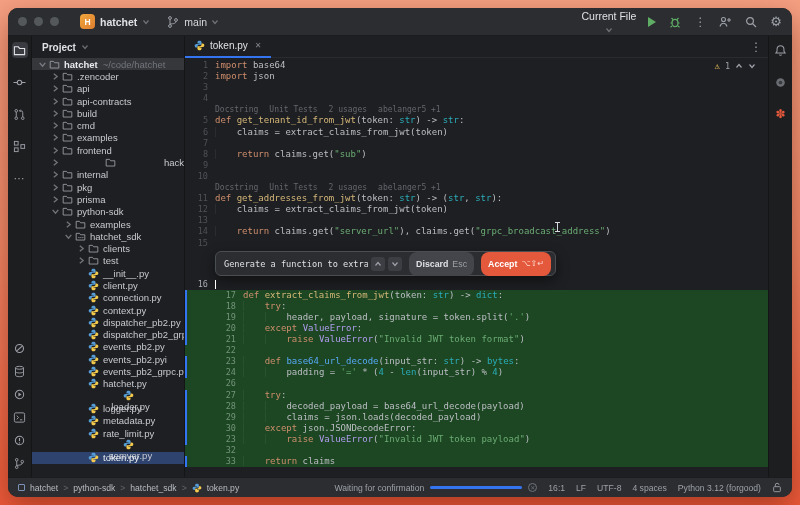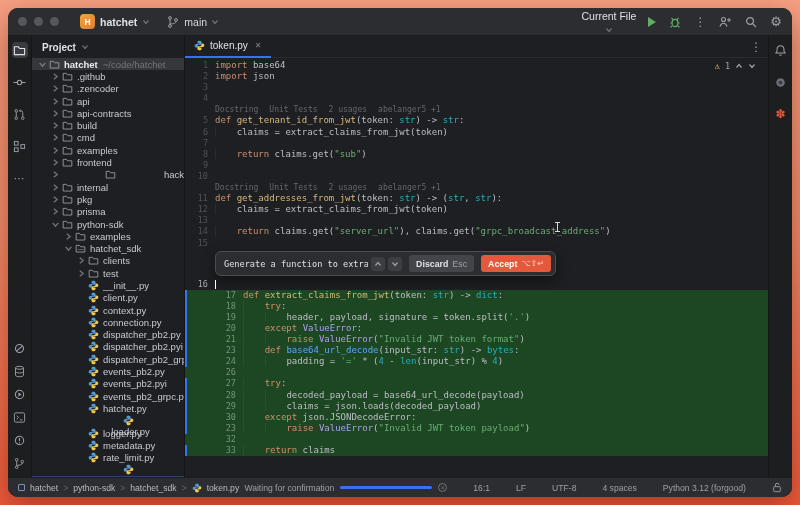--- a/index.html
+++ b/index.html
@@ -63,39 +63,39 @@
   .inlaytxt .seg { margin-right:11px; }
   .s-kw{color:#cf8e6d}.s-str{color:#6aab73}.s-num{color:#2aacb8}.s-ty{color:#2aacb8}
   .s-fn{color:#d5b778}.s-fnb{color:#56a8f5}.s-exc{color:#b09df0}
   .ind{box-shadow:inset 1px 0 0 rgba(255,255,255,.06);}
   
   .prompt-row { height:30px; display:flex; align-items:center; }
   .prompt { margin-left:30px; width:341px; height:25px; background:#2b2d30; border:1px solid #4a4d52; border-radius:6px;
             display:flex; align-items:center; padding:0 4px 0 8px; box-shadow:0 5px 14px rgba(0,0,0,.45); }
   .ptext { flex:1; font-size:8.6px; color:#dfe1e5; white-space:nowrap; overflow:hidden; }
   .pchev { width:14px; height:14px; background:#3c3e43; border-radius:3px; display:flex; align-items:center; justify-content:center; margin-left:3px; }
-  .pbtn { font-family:"Liberation Sans",sans-serif; font-size:8.8px; font-weight:bold; height:17px; border-radius:3px;
+  .pbtn { font-family:"Liberation Sans",sans-serif; font-size:8.8px; font-weight:bold; height:24px; border-radius:8px;
           display:flex; align-items:center; padding:0 7px; margin-left:7px; white-space:nowrap; }
   .pbtn.discard { background:#43454a; color:#dfe1e5; }
   .pkey { color:#9da0a8; font-weight:normal; margin-left:4px; }
   .pbtn.accept { background:#e4583c; color:#ffffff; }
   .pkey2 { color:#ffd9cf; font-weight:normal; margin-left:4px; font-size:8px; }
   
   .inspect { position:absolute; top:3px; right:12px; display:flex; align-items:center; gap:5px; font-size:8.5px; color:#9da0a8; }
   .warnglyph { color:#f2c55c; font-size:9px; }
   .ibeam { position:absolute; left:369px; top:163px; width:7px; height:12px; }
   .ibeam::before { content:""; position:absolute; left:3px; top:1px; bottom:1px; width:1px; background:#d6d9de; }
   .ibeam::after { content:""; position:absolute; left:1px; right:1px; top:1px; height:1px; background:#d6d9de; box-shadow:0 9px 0 #d6d9de; }
   
   .statusbar { height:20px; background:#2b2d30; border-top:1px solid #1b1c1e; display:flex; align-items:center;
                padding:0 10px; font-size:8.6px; color:#9da0a8; flex:0 0 auto; }
   #crumbs { display:flex; align-items:center; gap:5px; }
   .crumb { color:#b9bcc2; }
   .csep { color:#63666d; }
-  .sb-right { margin-left:auto; display:flex; align-items:center; gap:26px; }
+  .sb-right { margin-left:auto; display:flex; align-items:center; gap:11px; }
   .progress-wrap { display:flex; align-items:center; gap:6px; }
   .pbar { width:92px; height:3px; border-radius:2px; background:#3574f0; }
   .pcancel { width:9px; height:9px; border-radius:50%; border:1px solid #6f737a; color:#6f737a; font-size:6px;
              display:flex; align-items:center; justify-content:center; }
   .sq { width:7px; height:7px; border:1px solid #7c90b8; border-radius:1px; }
   svg.lineicon { display:block; }
 </style>
 </head>
 <body>
 
@@ -244,29 +244,20 @@
               <span class="tlabel">hatchet</span>
               <span class="tpath">~/code/hatchet</span>
             </div>
             <div class="trow" style="padding-left: 19px;">
               <svg class="tch" viewBox="0 0 8 8">
                 <polyline points="2.5,1.5 5.5,4 2.5,6.5" fill="none" stroke="#9da0a8" stroke-width="1.2"></polyline>
               </svg>
               <svg class="ic" viewBox="0 0 14 14">
                 <path d="M1.5 3h4.2l1.4 1.8h5.4v6.7H1.5z" fill="none" stroke="#9da0a8" stroke-width="1.1"></path>
               </svg>
-              <span class="tlabel">.github</span>
-            </div>
-            <div class="trow" style="padding-left: 19px;">
-              <svg class="tch" viewBox="0 0 8 8">
-                <polyline points="2.5,1.5 5.5,4 2.5,6.5" fill="none" stroke="#9da0a8" stroke-width="1.2"></polyline>
-              </svg>
-              <svg class="ic" viewBox="0 0 14 14">
-                <path d="M1.5 3h4.2l1.4 1.8h5.4v6.7H1.5z" fill="none" stroke="#9da0a8" stroke-width="1.1"></path>
-              </svg>
               <span class="tlabel">.zencoder</span>
             </div>
             <div class="trow" style="padding-left: 19px;">
               <svg class="tch" viewBox="0 0 8 8">
                 <polyline points="2.5,1.5 5.5,4 2.5,6.5" fill="none" stroke="#9da0a8" stroke-width="1.2"></polyline>
               </svg>
               <svg class="ic" viewBox="0 0 14 14">
                 <path d="M1.5 3h4.2l1.4 1.8h5.4v6.7H1.5z" fill="none" stroke="#9da0a8" stroke-width="1.1"></path>
               </svg>
               <span class="tlabel">api</span>
@@ -415,45 +406,37 @@
                 <path fill="#F2C94C" d="M8 15c2 0 3-.9 3-2.2V11H8v-.8h4.6c1.4 0 2.4-1.1 2.4-2.6S14 5 12.6 5H11v1.7C11 8 9.9 9 8.6 9H5v3.8C5 14.1 6 15 8 15z"></path>
               </svg>
               <span class="tlabel">client.py</span>
             </div>
             <div class="trow" style="padding-left: 45px;">
               <span class="csp"></span>
               <svg class="ic" viewBox="0 0 16 16">
                 <path fill="#559CD6" d="M8 1C6 1 5 1.9 5 3.2V5h3v.8H3.4C2 5.8 1 6.9 1 8.4S2 11 3.4 11H5V9.3C5 8 6.1 7 7.4 7H11V3.2C11 1.9 10 1 8 1z"></path>
                 <path fill="#F2C94C" d="M8 15c2 0 3-.9 3-2.2V11H8v-.8h4.6c1.4 0 2.4-1.1 2.4-2.6S14 5 12.6 5H11v1.7C11 8 9.9 9 8.6 9H5v3.8C5 14.1 6 15 8 15z"></path>
               </svg>
+              <span class="tlabel">connection.py</span>
+            </div>
+            <div class="trow" style="padding-left: 45px;">
+              <span class="csp"></span>
+              <svg class="ic" viewBox="0 0 16 16">
+                <path fill="#559CD6" d="M8 1C6 1 5 1.9 5 3.2V5h3v.8H3.4C2 5.8 1 6.9 1 8.4S2 11 3.4 11H5V9.3C5 8 6.1 7 7.4 7H11V3.2C11 1.9 10 1 8 1z"></path>
+                <path fill="#F2C94C" d="M8 15c2 0 3-.9 3-2.2V11H8v-.8h4.6c1.4 0 2.4-1.1 2.4-2.6S14 5 12.6 5H11v1.7C11 8 9.9 9 8.6 9H5v3.8C5 14.1 6 15 8 15z"></path>
+              </svg>
               <span class="tlabel">context.py</span>
             </div>
             <div class="trow" style="padding-left: 45px;">
               <span class="csp"></span>
               <svg class="ic" viewBox="0 0 16 16">
                 <path fill="#559CD6" d="M8 1C6 1 5 1.9 5 3.2V5h3v.8H3.4C2 5.8 1 6.9 1 8.4S2 11 3.4 11H5V9.3C5 8 6.1 7 7.4 7H11V3.2C11 1.9 10 1 8 1z"></path>
                 <path fill="#F2C94C" d="M8 15c2 0 3-.9 3-2.2V11H8v-.8h4.6c1.4 0 2.4-1.1 2.4-2.6S14 5 12.6 5H11v1.7C11 8 9.9 9 8.6 9H5v3.8C5 14.1 6 15 8 15z"></path>
               </svg>
-              <span class="tlabel">connection.py</span>
-            </div>
-            <div class="trow" style="padding-left: 45px;">
-              <span class="csp"></span>
-              <svg class="ic" viewBox="0 0 16 16">
-                <path fill="#559CD6" d="M8 1C6 1 5 1.9 5 3.2V5h3v.8H3.4C2 5.8 1 6.9 1 8.4S2 11 3.4 11H5V9.3C5 8 6.1 7 7.4 7H11V3.2C11 1.9 10 1 8 1z"></path>
-                <path fill="#F2C94C" d="M8 15c2 0 3-.9 3-2.2V11H8v-.8h4.6c1.4 0 2.4-1.1 2.4-2.6S14 5 12.6 5H11v1.7C11 8 9.9 9 8.6 9H5v3.8C5 14.1 6 15 8 15z"></path>
-              </svg>
               <span class="tlabel">dispatcher_pb2.py</span>
-            </div>
-            <div class="trow" style="padding-left: 45px;">
-              <span class="csp"></span>
-              <svg class="ic" viewBox="0 0 16 16">
-                <path fill="#559CD6" d="M8 1C6 1 5 1.9 5 3.2V5h3v.8H3.4C2 5.8 1 6.9 1 8.4S2 11 3.4 11H5V9.3C5 8 6.1 7 7.4 7H11V3.2C11 1.9 10 1 8 1z"></path>
-                <path fill="#F2C94C" d="M8 15c2 0 3-.9 3-2.2V11H8v-.8h4.6c1.4 0 2.4-1.1 2.4-2.6S14 5 12.6 5H11v1.7C11 8 9.9 9 8.6 9H5v3.8C5 14.1 6 15 8 15z"></path>
-              </svg>
-              <span class="tlabel">dispatcher_pb2.pyi</span>
             </div>
             <div class="trow" style="padding-left: 45px;">
               <span class="csp"></span>
               <svg class="ic" viewBox="0 0 16 16">
                 <path fill="#559CD6" d="M8 1C6 1 5 1.9 5 3.2V5h3v.8H3.4C2 5.8 1 6.9 1 8.4S2 11 3.4 11H5V9.3C5 8 6.1 7 7.4 7H11V3.2C11 1.9 10 1 8 1z"></path>
                 <path fill="#F2C94C" d="M8 15c2 0 3-.9 3-2.2V11H8v-.8h4.6c1.4 0 2.4-1.1 2.4-2.6S14 5 12.6 5H11v1.7C11 8 9.9 9 8.6 9H5v3.8C5 14.1 6 15 8 15z"></path>
               </svg>
               <span class="tlabel">dispatcher_pb2_grpc.py</span>
             </div>
             <div class="trow" style="padding-left: 45px;">
@@ -597,20 +580,21 @@
                   <span class="pbtn discard">Discard<span class="pkey">Esc</span></span>
                   <span class="pbtn accept">Accept<span class="pkey2">⌥⇧↵</span></span>
                 </div>
               </div>
               <div class="crow activeline"><span class="gut">16</span><span class="ct"><span class="caret"></span></span></div>
               <div class="crow green bar"><span class="gut">17</span><span class="ct"><span class="s-kw">def</span> <span class="s-fn">extract_claims_from_jwt</span>(token: <span class="s-ty">str</span>) -&gt; <span class="s-ty">dict</span>:</span></div>
               <div class="crow green bar"><span class="gut">18</span><span class="ct"><span class="ind">    </span><span class="s-kw">try</span>:</span></div>
               <div class="crow green bar"><span class="gut">19</span><span class="ct"><span class="ind">    </span><span class="ind">    </span>header, payload, signature = token.split(<span class="s-str">'.'</span>)</span></div>
               <div class="crow green bar"><span class="gut">20</span><span class="ct"><span class="ind">    </span><span class="s-kw">except</span> <span class="s-exc">ValueError</span>:</span></div>
               <div class="crow green bar"><span class="gut">21</span><span class="ct"><span class="ind">    </span><span class="ind">    </span><span class="s-kw">raise</span> <span class="s-exc">ValueError</span>(<span class="s-str">"Invalid JWT token format"</span>)</span></div>
+              <div class="crow green"><span class="gut">22</span><span class="ct"></span></div>
               <div class="crow green bar"><span class="gut">23</span><span class="ct"><span class="ind">    </span><span class="s-kw">def</span> <span class="s-fnb">base64_url_decode</span>(input_str: <span class="s-ty">str</span>) -&gt; <span class="s-ty">bytes</span>:</span></div>
               <div class="crow green bar"><span class="gut">24</span><span class="ct"><span class="ind">    </span><span class="ind">    </span>padding = <span class="s-str">'='</span> * (<span class="s-num">4</span> - <span class="s-ty">len</span>(input_str) % <span class="s-num">4</span>)</span></div>
               <div class="crow green"><span class="gut">26</span><span class="ct"></span></div>
               <div class="crow green bar"><span class="gut">27</span><span class="ct"><span class="ind">    </span><span class="s-kw">try</span>:</span></div>
               <div class="crow green bar"><span class="gut">28</span><span class="ct"><span class="ind">    </span><span class="ind">    </span>decoded_payload = base64_url_decode(payload)</span></div>
               <div class="crow green bar"><span class="gut">29</span><span class="ct"><span class="ind">    </span><span class="ind">    </span>claims = json.loads(decoded_payload)</span></div>
               <div class="crow green bar"><span class="gut">30</span><span class="ct"><span class="ind">    </span><span class="s-kw">except</span> json.JSONDecodeError:</span></div>
               <div class="crow green bar"><span class="gut">23</span><span class="ct"><span class="ind">    </span><span class="ind">    </span><span class="s-kw">raise</span> <span class="s-exc">ValueError</span>(<span class="s-str">"Invalid JWT token payload"</span>)</span></div>
               <div class="crow green"><span class="gut">32</span><span class="ct"></span></div>
               <div class="crow green bar"><span class="gut">33</span><span class="ct"><span class="ind">    </span><span class="s-kw">return</span> claims</span></div>

